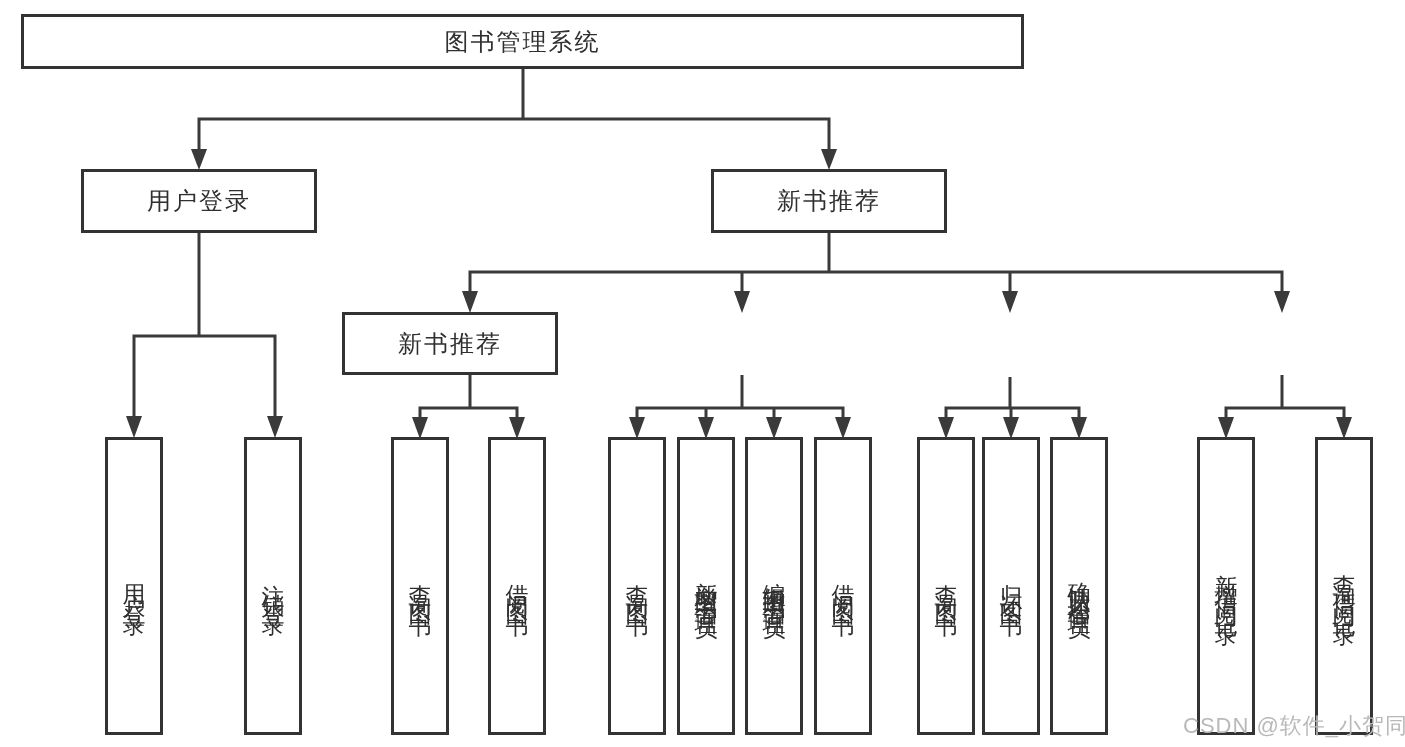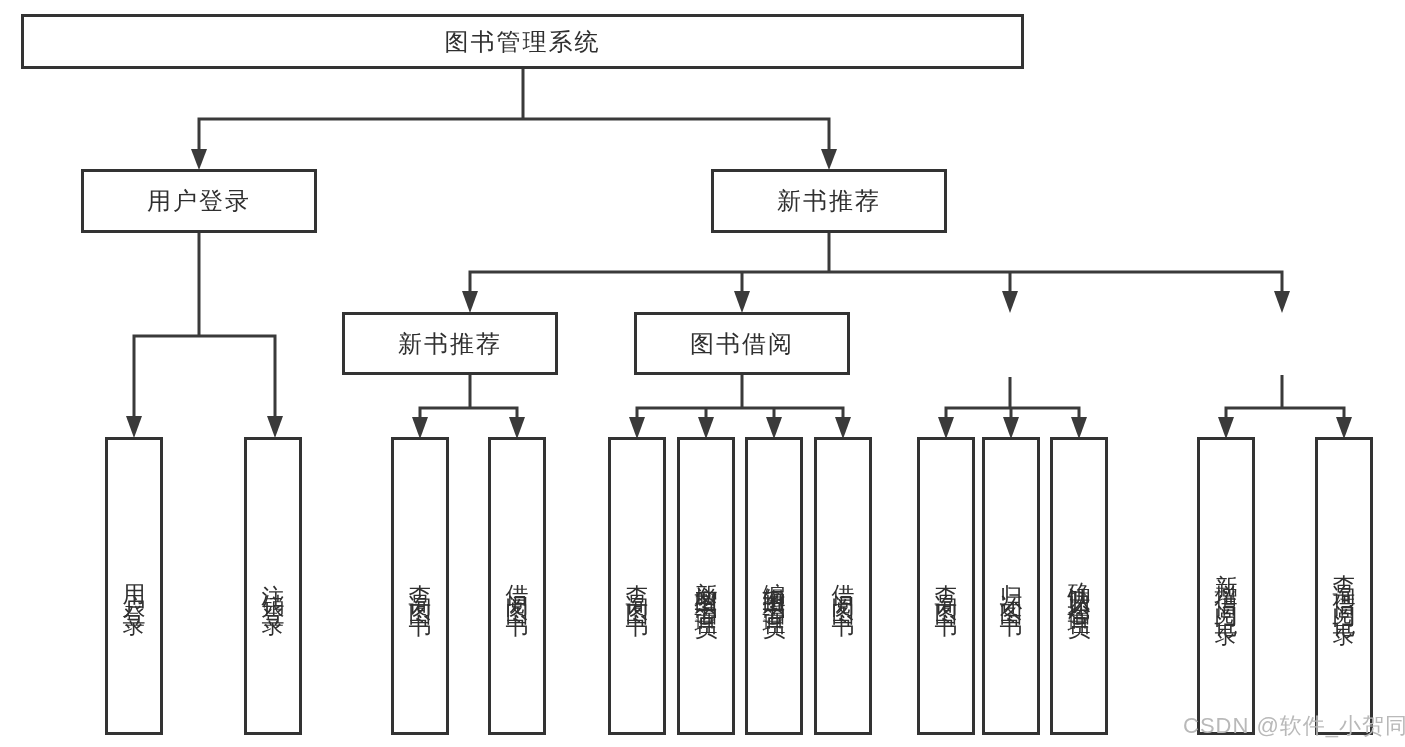--- a/index.html
+++ b/index.html
@@ -103,21 +103,20 @@
       <polygon points="1336,417 1352,417 1344,439"></polygon>
     </g>
   </svg>
 
   <div class="box hbox" style="left:21px; top:14px; width:1003px; height:55px;">图书管理系统</div>
 
   <div class="box hbox" style="left:81px; top:169px; width:236px; height:64px;">用户登录</div>
   <div class="box hbox" style="left:711px; top:169px; width:236px; height:64px;">新书推荐</div>
 
   <div class="box hbox" style="left:342px; top:312px; width:216px; height:63px;">新书推荐</div>
-  <div class="box hbox" style="left:634px; top:312px; width:216px; height:63px;">图书借阅</div>
 
   <div class="box vbox" style="left:105px; top:437px; width:58px; height:298px;">用户登录</div>
   <div class="box vbox" style="left:244px; top:437px; width:58px; height:298px;">注销登录</div>
 
   <div class="box vbox" style="left:391px; top:437px; width:58px; height:298px;">查询图书</div>
   <div class="box vbox" style="left:488px; top:437px; width:58px; height:298px;">借阅图书</div>
 
   <div class="box vbox" style="left:608px; top:437px; width:58px; height:298px;">查询图书</div>
   <div class="box vbox tight" style="left:677px; top:437px; width:58px; height:298px;">新增图书（管理员）</div>
   <div class="box vbox tight" style="left:745px; top:437px; width:58px; height:298px;">编辑图书（管理员）</div>

